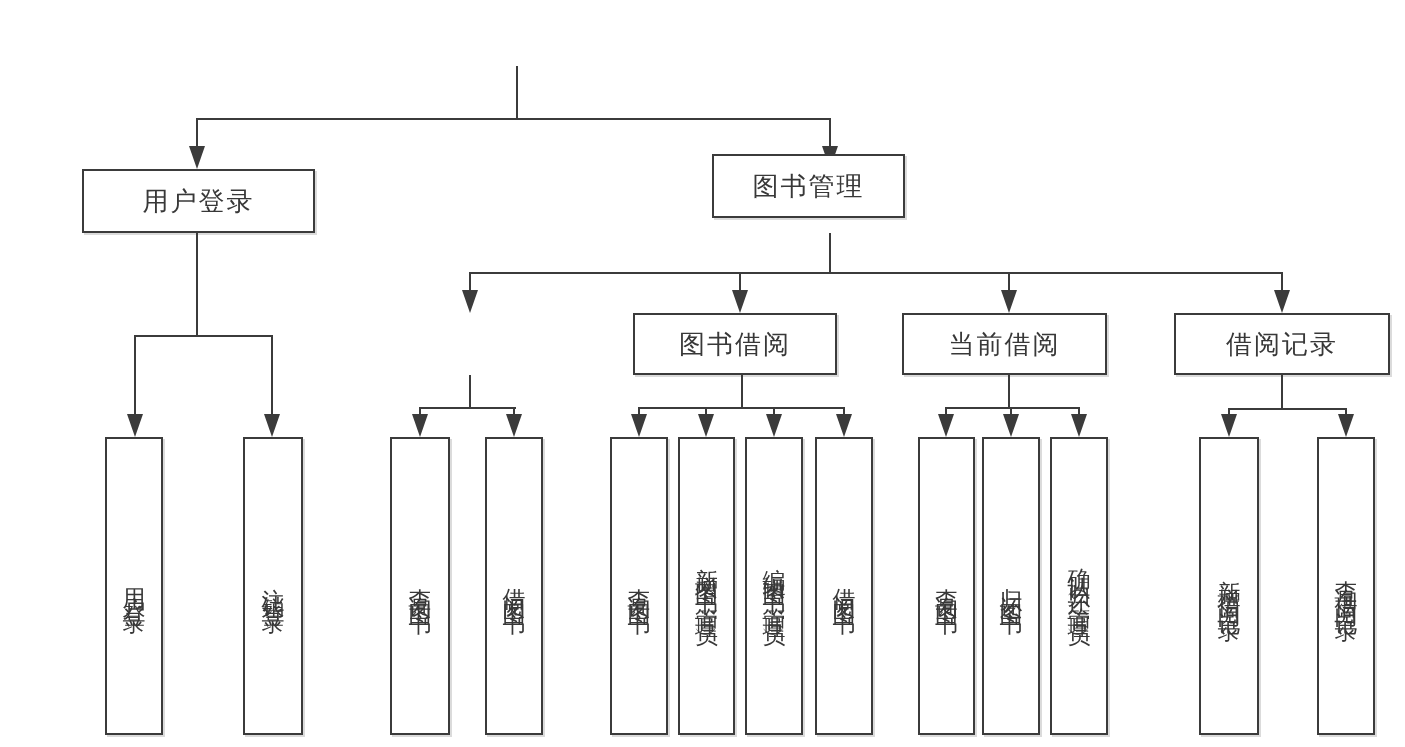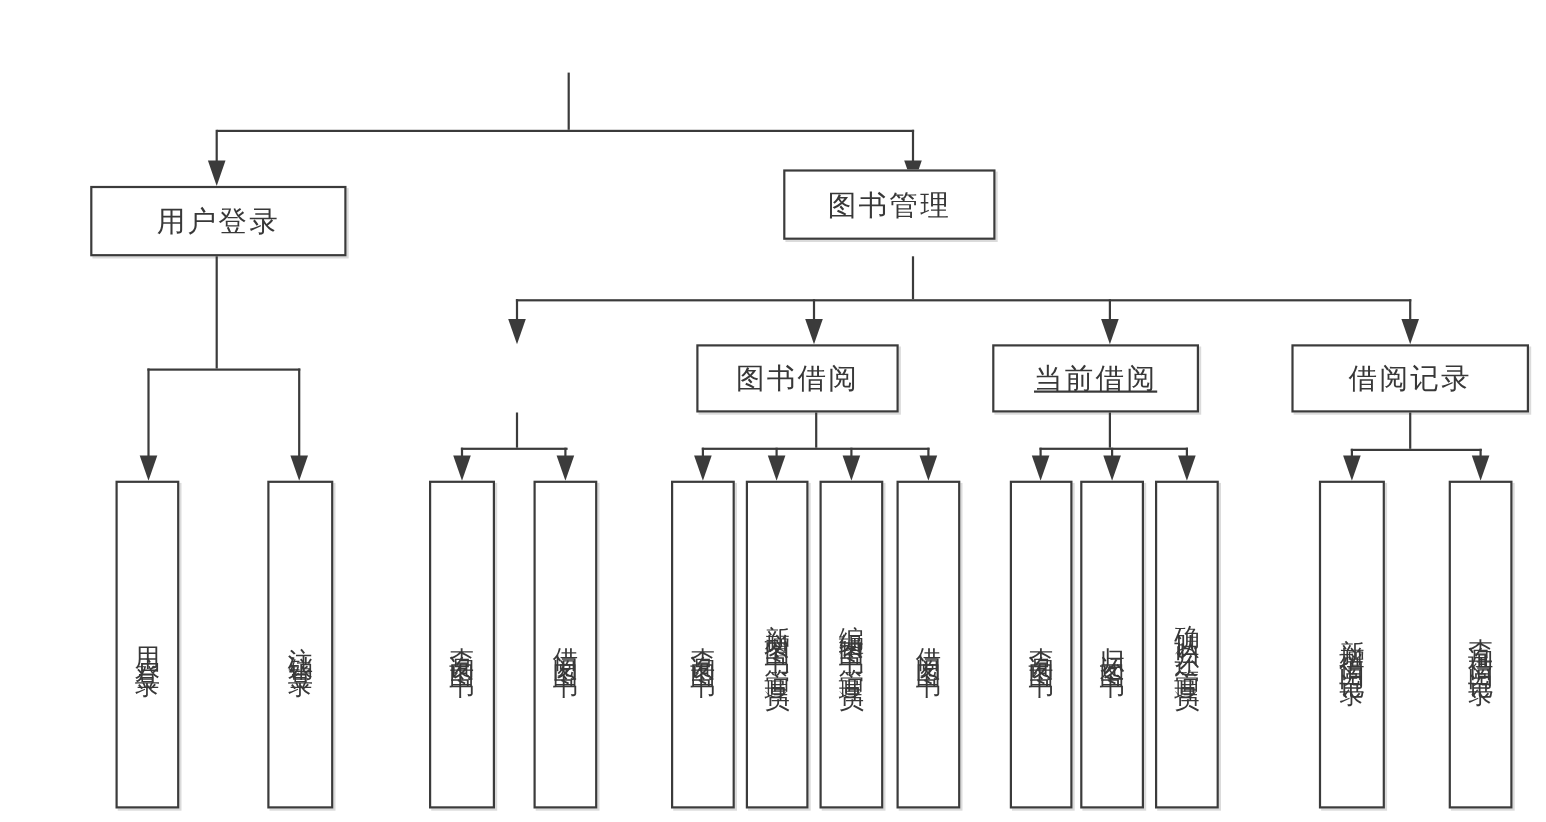--- a/index.html
+++ b/index.html
@@ -65,24 +65,24 @@
   <div class="hline" style="left:469px;top:272px;width:814px;"></div>
   <div class="vline" style="left:469px;top:272px;height:20px;"></div>
   <div class="arrow" style="left:462px;top:290px;"></div>
   <div class="vline" style="left:739px;top:272px;height:20px;"></div>
   <div class="arrow" style="left:732px;top:290px;"></div>
   <div class="vline" style="left:1008px;top:272px;height:20px;"></div>
   <div class="arrow" style="left:1001px;top:290px;"></div>
   <div class="vline" style="left:1281px;top:272px;height:20px;"></div>
   <div class="arrow" style="left:1274px;top:290px;"></div>
 
-  <div class="node hnode" style="left:633px;top:313px;width:184px;height:62px;">
+  <div class="node hnode" style="left:633px;top:313px;width:204px;height:62px;">
     <span>图书借阅</span>
   </div>
-  <div class="node hnode" style="left:902px;top:313px;width:188px;height:62px;text-decoration:underline;">
+  <div class="node hnode" style="left:902px;top:313px;width:205px;height:62px;">
     <span>当前借阅</span>
   </div>
   <div class="node hnode" style="left:1174px;top:313px;width:216px;height:62px;">
     <span>借阅记录</span>
   </div>
 
   <div class="vline" style="left:469px;top:375px;height:32px;"></div>
   <div class="hline" style="left:419px;top:407px;width:97px;"></div>
   <div class="vline" style="left:419px;top:407px;height:9px;"></div>
   <div class="arrow" style="left:412px;top:414px;"></div>

